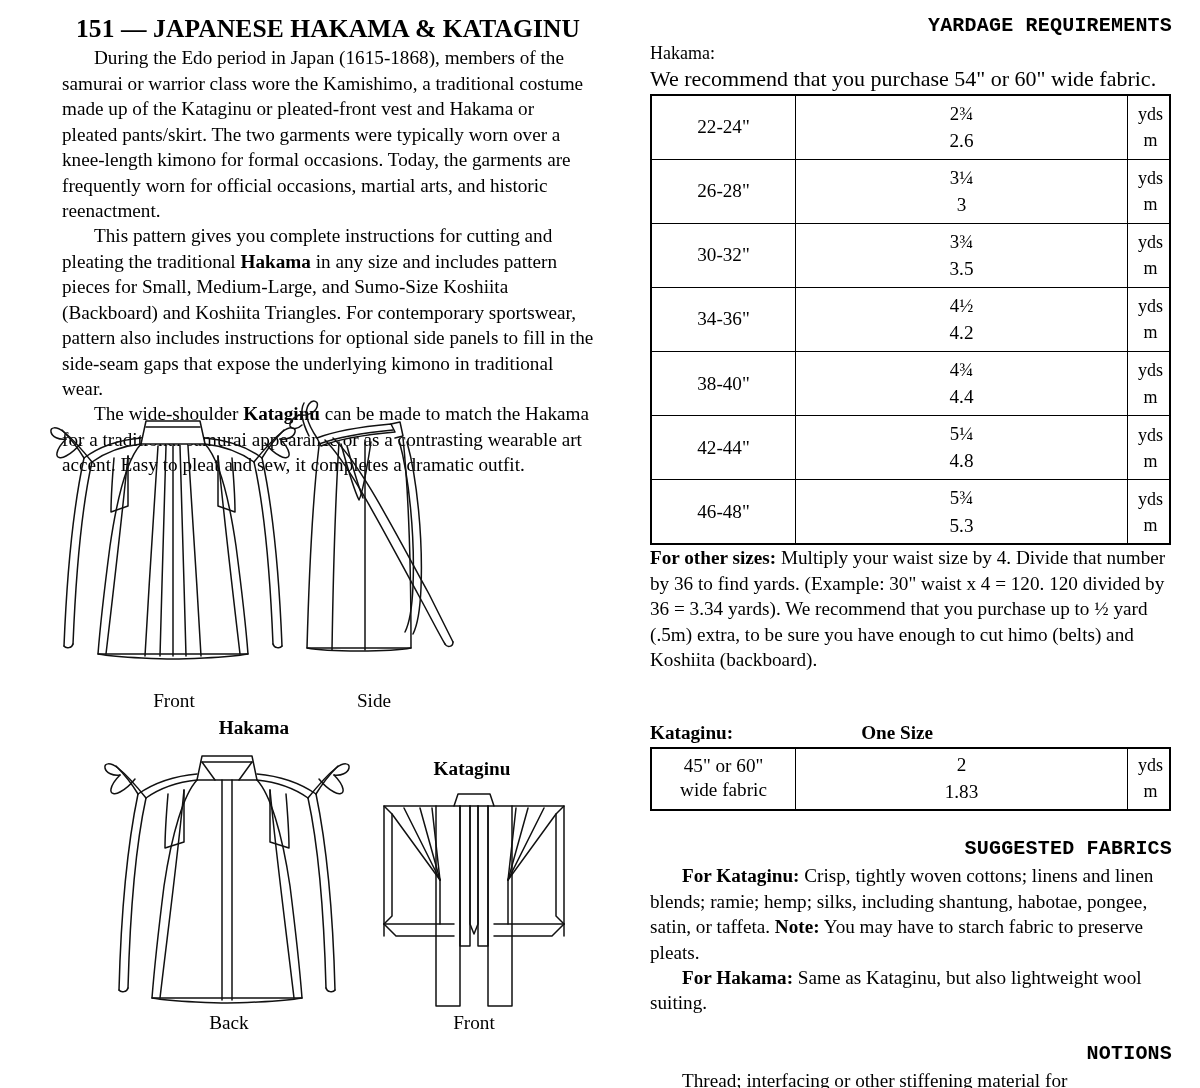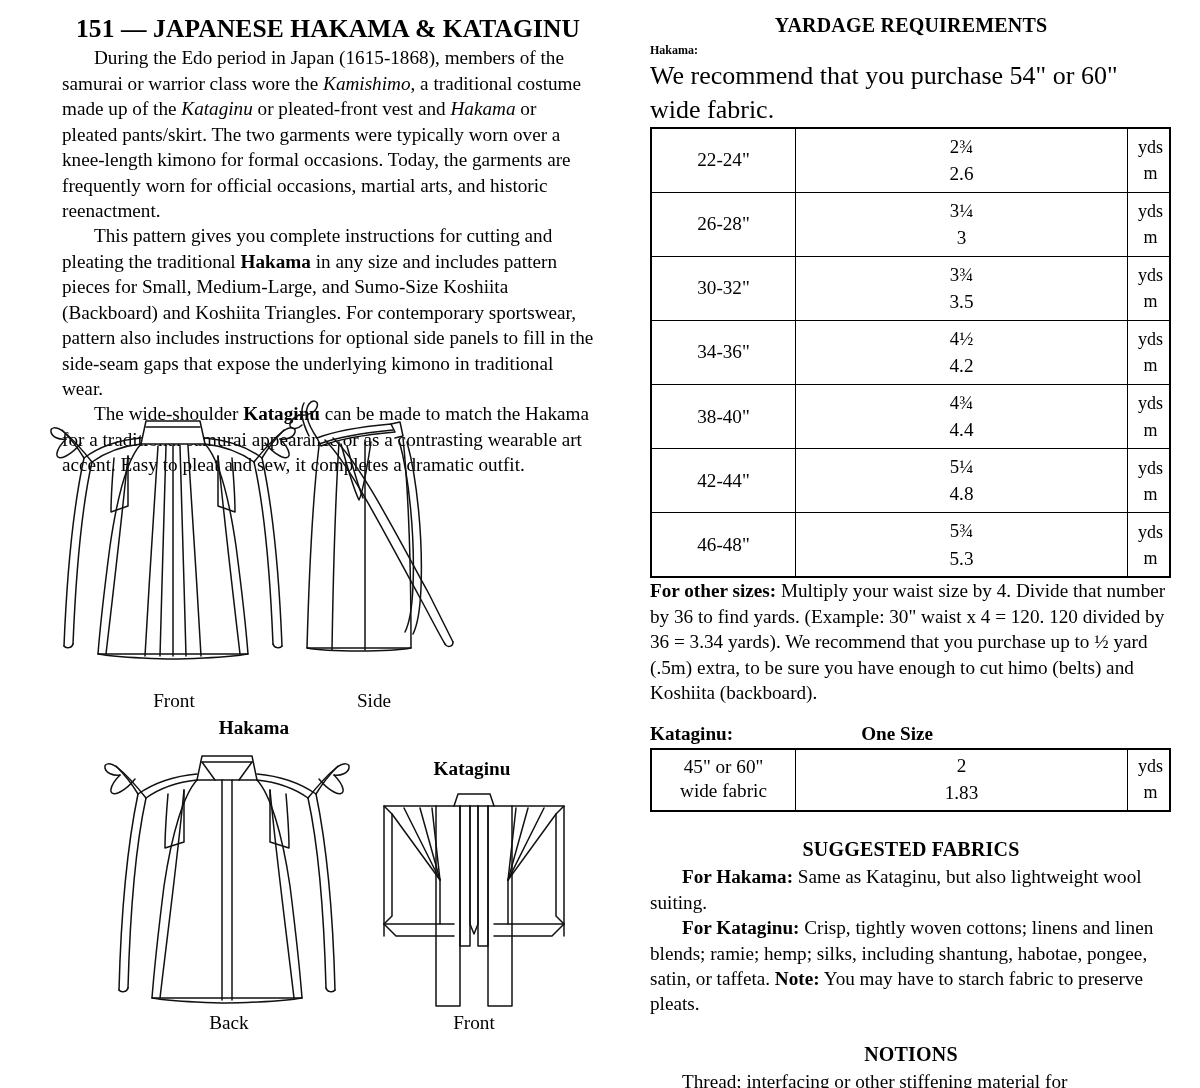--- a/index.html
+++ b/index.html
@@ -40,48 +40,49 @@
     font-size: 25.5px;
     font-weight: bold;
     text-align: center;
     letter-spacing: 0.1px;
     margin: 0 0 2px 0;
     line-height: 1.15;
   }
   .sec-head {
     font-size: 20px;
     font-weight: bold;
-    text-align: center;
+    text-align: right;
     margin: 0 0 3px 0;
     letter-spacing: 0.2px;
+    font-family: Liberation Mono, monospace;
   }
 
   
   p.body {
     font-size: 19.2px;
     line-height: 1.325;
     margin: 0;
     text-align: left;
     text-indent: 32px;
     hyphens: none;
   }
   p.noindent {
     text-indent: 0;
   }
-  .it { font-style: italic; }
+  .it { }
   .bd { font-weight: bold; }
 
   
   .sub-label {
-    font-size: 12px;
-    font-weight: bold;
+    font-size: 18px;
+    font-weight: normal;
     margin: 6px 0 0 0;
   }
   .lede {
-    font-size: 26px;
+    font-size: 22px;
     line-height: 1.3;
     margin: 1px 0 0 0;
   }
   .waist-size-head {
     font-size: 19px;
     font-weight: bold;
     margin: 15px 0 4px 26px;
   }
   .kat-row {
     display: flex;
@@ -89,20 +90,21 @@
     margin: 0 0 3px 0;
   }
   .kat-row .kat-label {
     font-size: 19.2px;
     font-weight: bold;
   }
   .kat-row .one-size {
     font-size: 19.2px;
     font-weight: bold;
     margin-left: 128px;
+    margin-top: 32px;
   }
 
   
   table.yardage {
     border-collapse: collapse;
     width: 521px;
     table-layout: fixed;
     border: 2.2px solid #000;
   }
   table.yardage td {
@@ -484,23 +486,23 @@
             <span style="display:block">m</span>
           </td>
         </tr>
       </tbody>
     </table>
 
     <div class="gap-lg"></div>
 
     <h2 class="sec-head">SUGGESTED FABRICS</h2>
 
+    <p class="body"><span class="bd">For Kataginu:</span><span> Crisp, tightly woven cottons; linens and linen blends; ramie; hemp; silks, including shantung, habotae, pongee, satin, or taffeta. </span><span class="bd">Note:</span><span> You may have to starch fabric to preserve pleats.</span></p>
+
     <p class="body"><span class="bd">For Hakama:</span><span> Same as Kataginu, but also lightweight wool suiting.</span></p>
-
-    <p class="body"><span class="bd">For Kataginu:</span><span> Crisp, tightly woven cottons; linens and linen blends; ramie; hemp; silks, including shantung, habotae, pongee, satin, or taffeta. </span><span class="bd">Note:</span><span> You may have to starch fabric to preserve pleats.</span></p>
 
     <div class="gap-lg"></div>
 
     <h2 class="sec-head">NOTIONS</h2>
 
     <p class="body">Thread; interfacing or other stiffening material for Koshiita/Backboard insert (for details, see “About Koshiita/Backboard Insert” inside pattern).</p>
   </div>
 
 </div>
 

